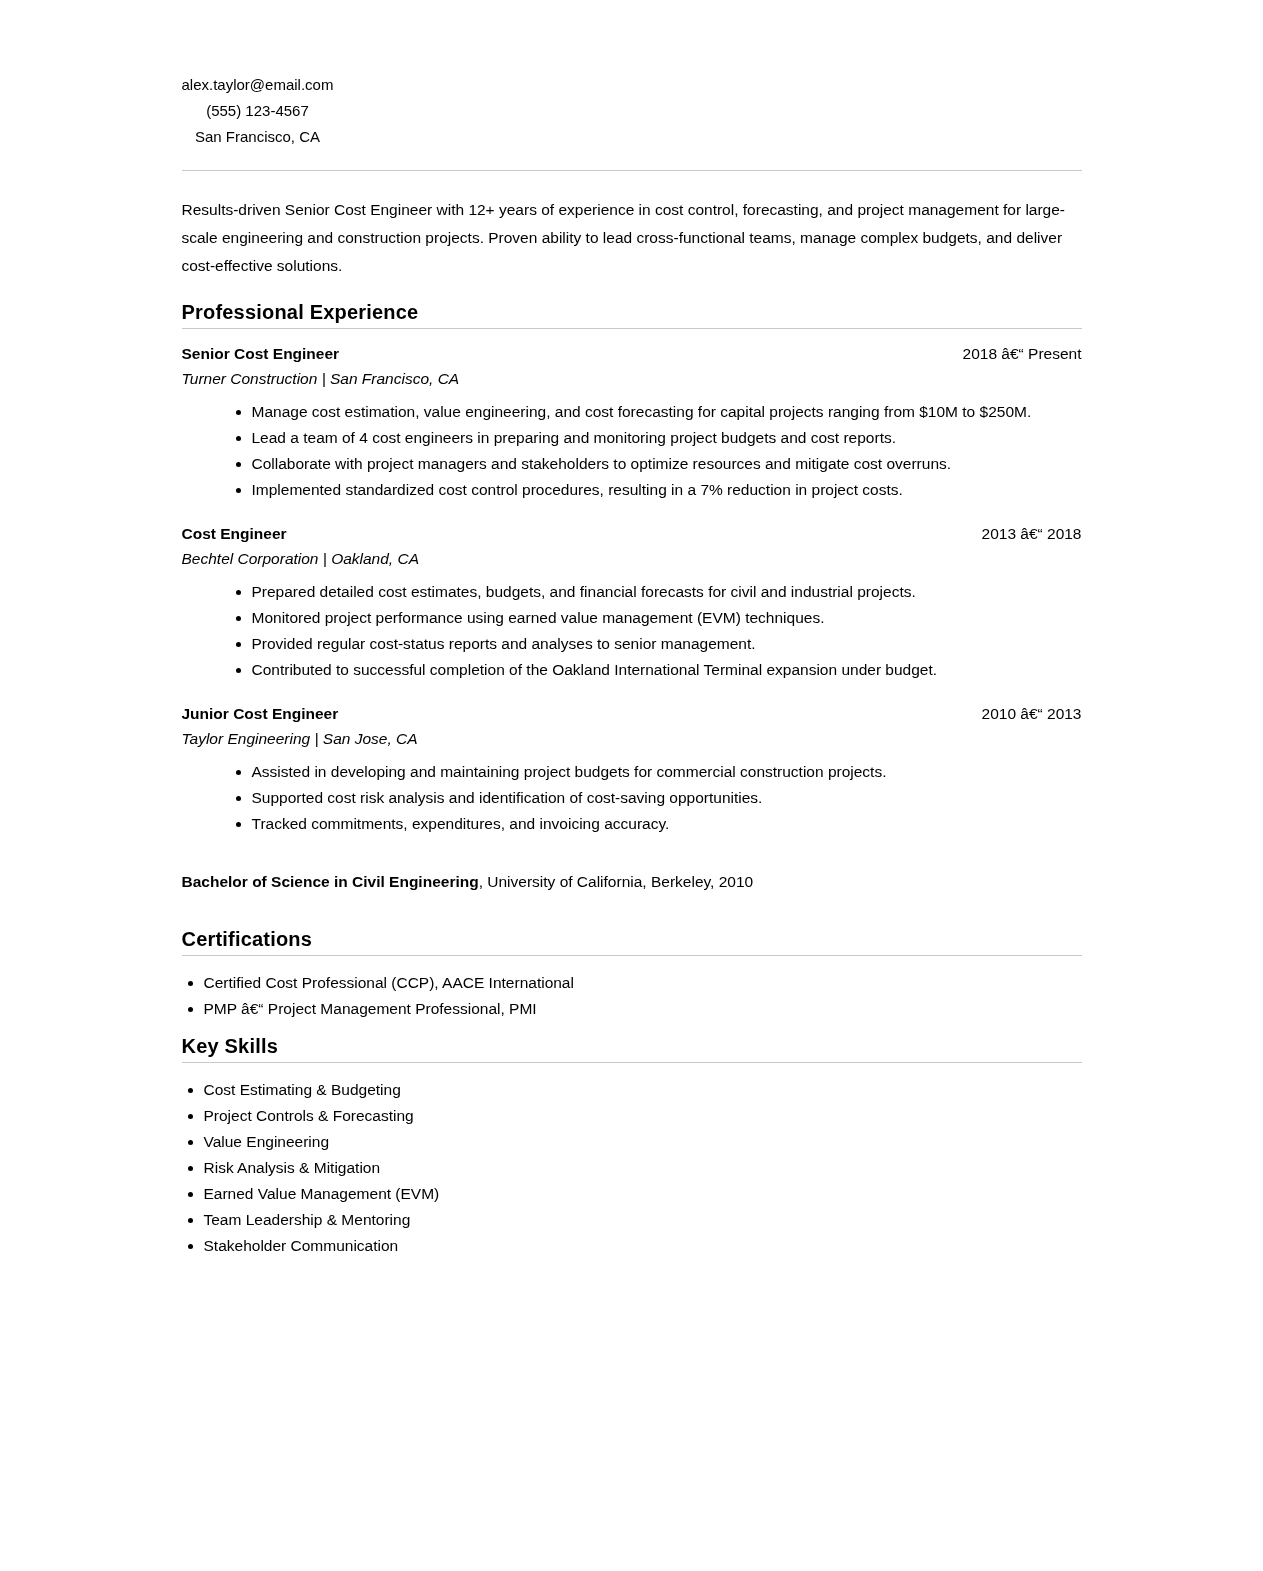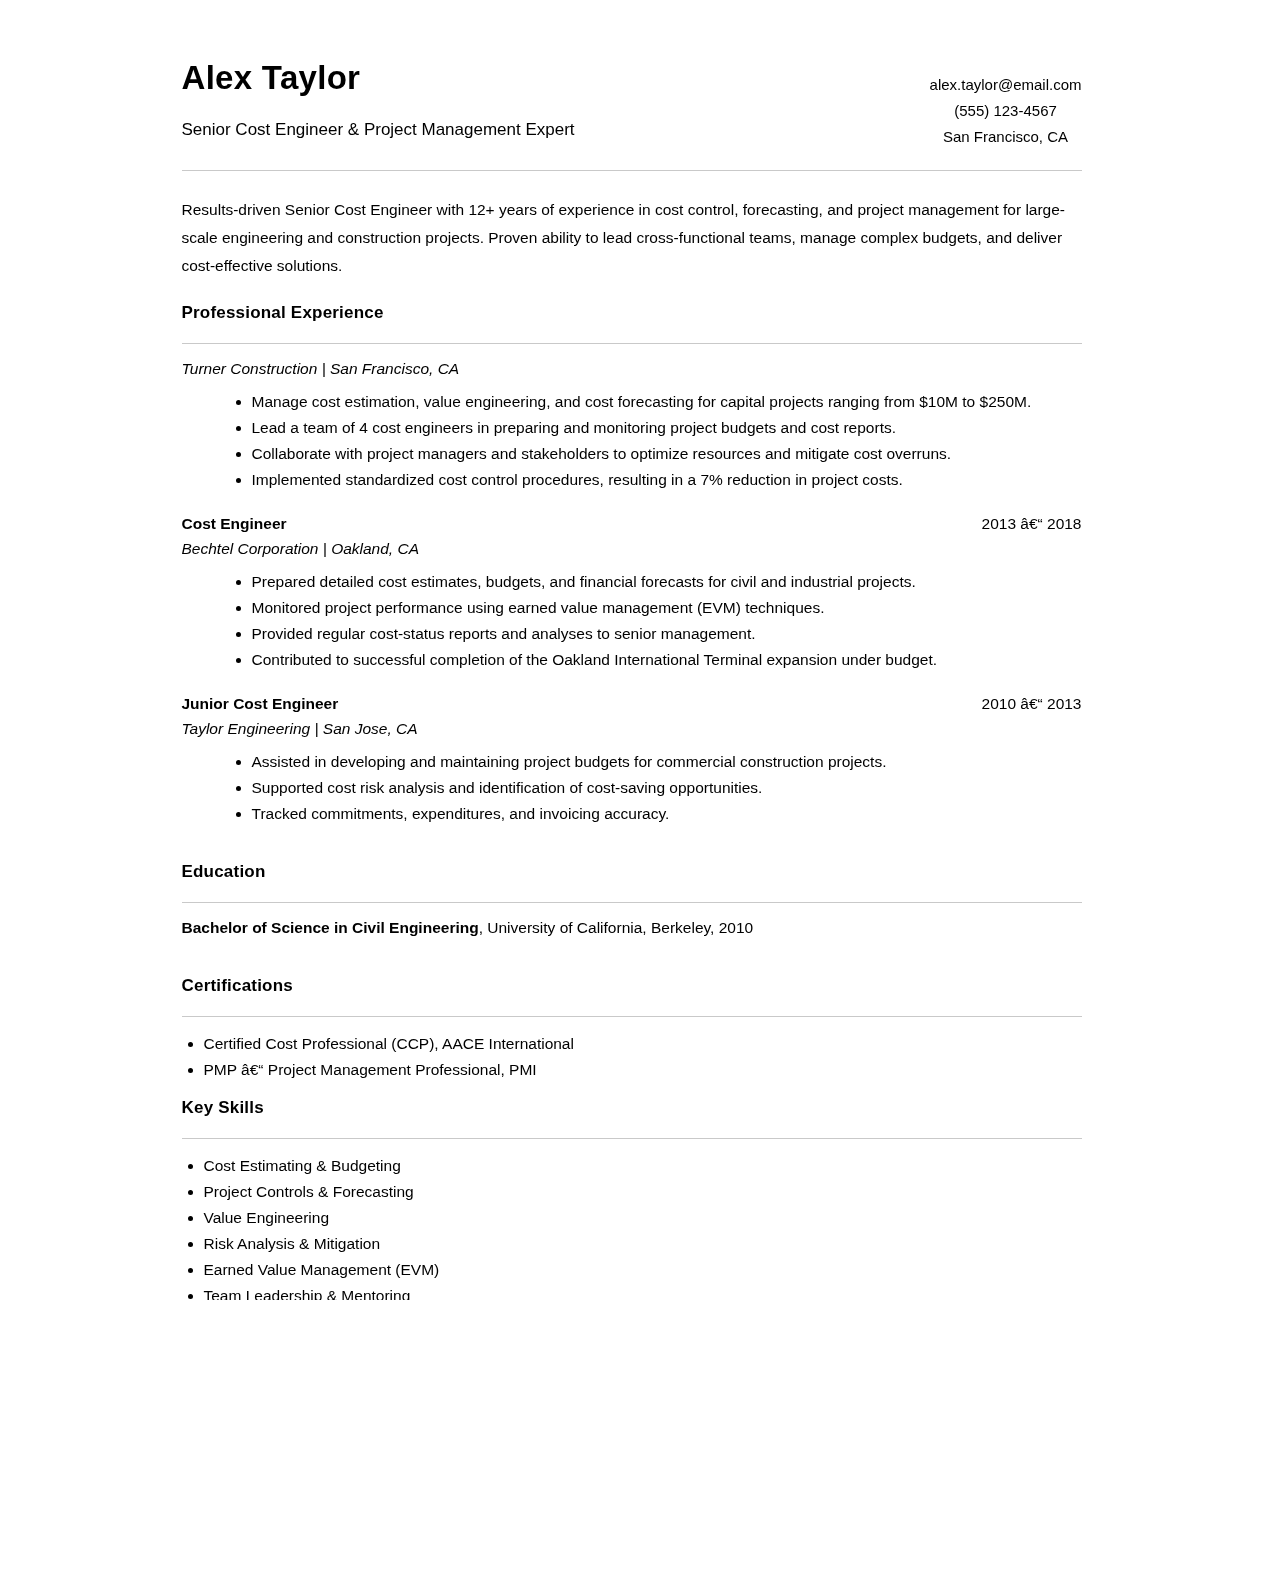--- a/index.html
+++ b/index.html
@@ -58,26 +58,26 @@
   
   .summary {
     margin: 25px 0 0 0;
     font-size: 15.5px;
     line-height: 28px;
   }
 
   
   .section h2 {
     margin: 0;
-    font-size: 17px;
+    font-size: 20px;
     line-height: 21px;
     font-weight: 700;
     letter-spacing: 0.2px;
     border-bottom: 1px solid #c9c9c9;
-    padding-bottom: 20px;
+    padding-bottom: 5px;
   }
   .sec-experience { margin-top: 22px; }
   .sec-education { margin-top: 34px; }
   .sec-certifications { margin-top: 36px; }
   .sec-skills { margin-top: 14px; }
 
   
   .job { margin-top: 15px; }
   .job ~ .job { margin-top: 21px; }
   .job-row {
@@ -113,37 +113,37 @@
   .plain-bullets li { line-height: 26px; }
 </style>
 </head>
 <body>
 
 <div class="page">
   <div class="clip">
     <div class="content">
 
       <header class="header">
-        <div class="header-left">
-          <h1 class="name">Alex Taylor</h1>
-          <div class="subtitle">Senior Cost Engineer &amp; Project Management Expert</div>
-        </div>
         <div class="contact">
           <div>alex.taylor@email.com</div>
           <div>(555) 123-4567</div>
           <div>San Francisco, CA</div>
         </div>
       </header>
 
       <p class="summary">Results-driven Senior Cost Engineer with 12+ years of experience in cost control, forecasting, and project management for large-scale engineering and construction projects. Proven ability to lead cross-functional teams, manage complex budgets, and deliver cost-effective solutions.</p>
 
       <section class="section sec-experience">
         <h2>Professional Experience</h2>
 
         <div class="job">
+          <div class="job-row">
+            <span class="job-title">Senior Cost Engineer</span>
+            <span class="job-dates">2018 â€“ Present</span>
+          </div>
           <div class="company">Turner Construction | San Francisco, CA</div>
           <ul class="job-bullets">
             <li>Manage cost estimation, value engineering, and cost forecasting for capital projects ranging from $10M to $250M.</li>
             <li>Lead a team of 4 cost engineers in preparing and monitoring project budgets and cost reports.</li>
             <li>Collaborate with project managers and stakeholders to optimize resources and mitigate cost overruns.</li>
             <li>Implemented standardized cost control procedures, resulting in a 7% reduction in project costs.</li>
           </ul>
         </div>
 
         <div class="job">
@@ -168,21 +168,20 @@
           <div class="company">Taylor Engineering | San Jose, CA</div>
           <ul class="job-bullets">
             <li>Assisted in developing and maintaining project budgets for commercial construction projects.</li>
             <li>Supported cost risk analysis and identification of cost-saving opportunities.</li>
             <li>Tracked commitments, expenditures, and invoicing accuracy.</li>
           </ul>
         </div>
       </section>
 
       <section class="section sec-education">
-        <h2>Education</h2>
         <p class="edu-line"><span class="edu-degree">Bachelor of Science in Civil Engineering</span><span>, University of California, Berkeley, 2010</span></p>
       </section>
 
       <section class="section sec-certifications">
         <h2>Certifications</h2>
         <ul class="plain-bullets">
           <li>Certified Cost Professional (CCP), AACE International</li>
           <li>PMP â€“ Project Management Professional, PMI</li>
         </ul>
       </section>

